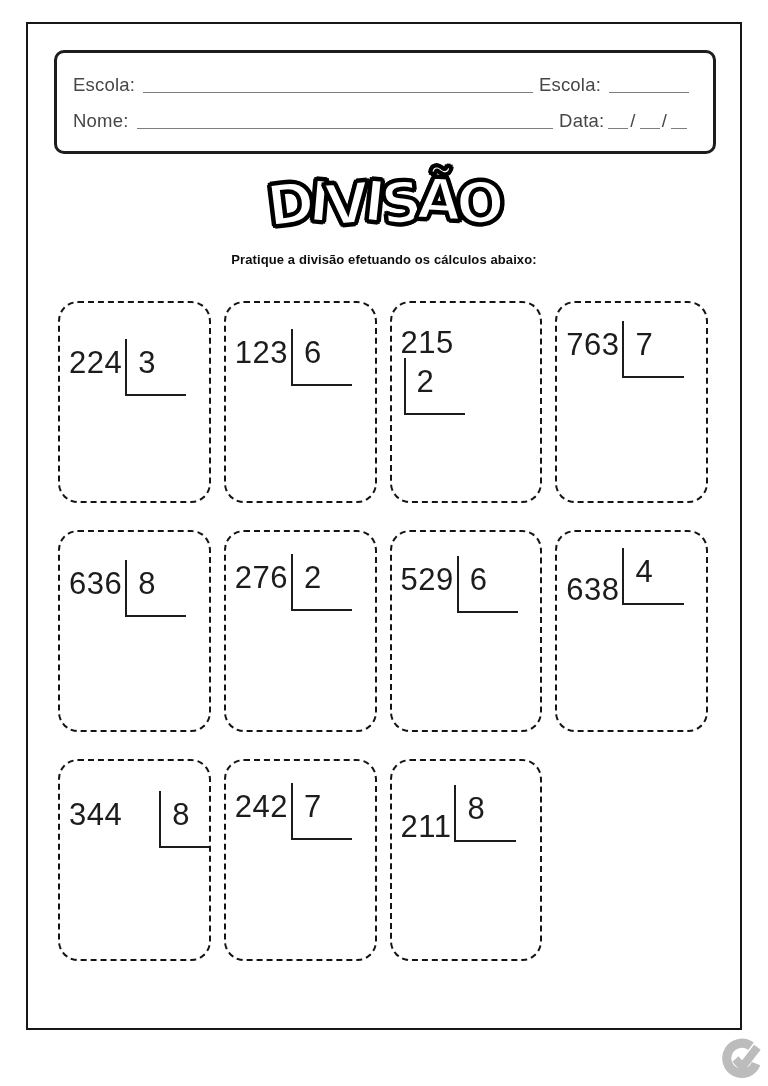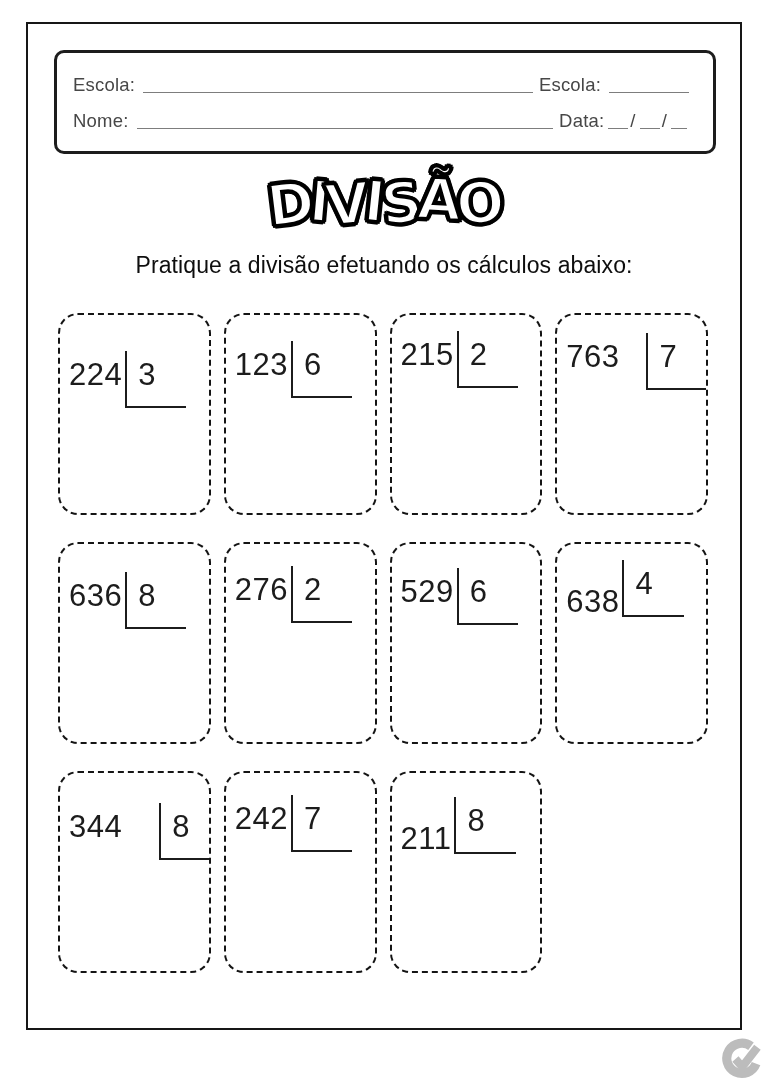--- a/index.html
+++ b/index.html
@@ -90,22 +90,22 @@
   .title-letter.r2 { transform: rotate(5deg)  translateY(-1px); }
   .title-letter.r3 { transform: rotate(-5deg) translateY(2px); }
   .title-letter.r4 { transform: rotate(6deg)  translateY(-1px); }
   .title-letter.r5 { transform: rotate(-6deg) translateY(1px); }
   .title-letter.r6 { transform: rotate(3deg)  translateY(-3px); }
   .title-letter.r7 { transform: rotate(-4deg) translateY(1px); }
 
   .instruction {
     margin-top: 12px;
     text-align: center;
-    font-weight: normal;
-    font-size: 23px;
+    font-weight: bold;
+    font-size: 13px;
     color: #0e0e0e;
     letter-spacing: 0.1px;
   }
 
   
   .grid {
     margin: 34px 32px 0 30px;
     display: grid;
     grid-template-columns: repeat(4, 1fr);
     column-gap: 13px;
@@ -122,22 +122,22 @@
   }
   .prob {
     display: flex;
     align-items: flex-start;
     font-size: 31px;
     color: #1c1c1c;
     padding-top: 24px;
   }
   .cell:nth-child(1)  .prob { padding-top: 36px; }
   .cell:nth-child(2)  .prob { padding-top: 26px; }
-  .cell:nth-child(3)  .prob { padding-top: 16px; }
-  .cell:nth-child(4)  .prob { padding-top: 18px; gap: 24px; }
+  .cell:nth-child(3)  .prob { padding-top: 16px; flex-direction: column; }
+  .cell:nth-child(4)  .prob { padding-top: 18px; }
   .cell:nth-child(5)  .prob { padding-top: 28px; text-align: right; }
   .cell:nth-child(6)  .prob { padding-top: 22px; }
   .cell:nth-child(7)  .prob { padding-top: 24px; }
   .cell:nth-child(8)  .prob { padding-top: 16px; align-items: flex-end; }
   .cell:nth-child(9)  .prob { padding-top: 30px; gap: 34px; }
   .cell:nth-child(10) .prob { padding-top: 22px; }
   .cell:nth-child(11) .prob { padding-top: 24px; align-items: flex-end; }
   .cell:nth-child(12) .prob { padding-top: 12px; text-align: center; }
   .dividend {
     line-height: 1;

